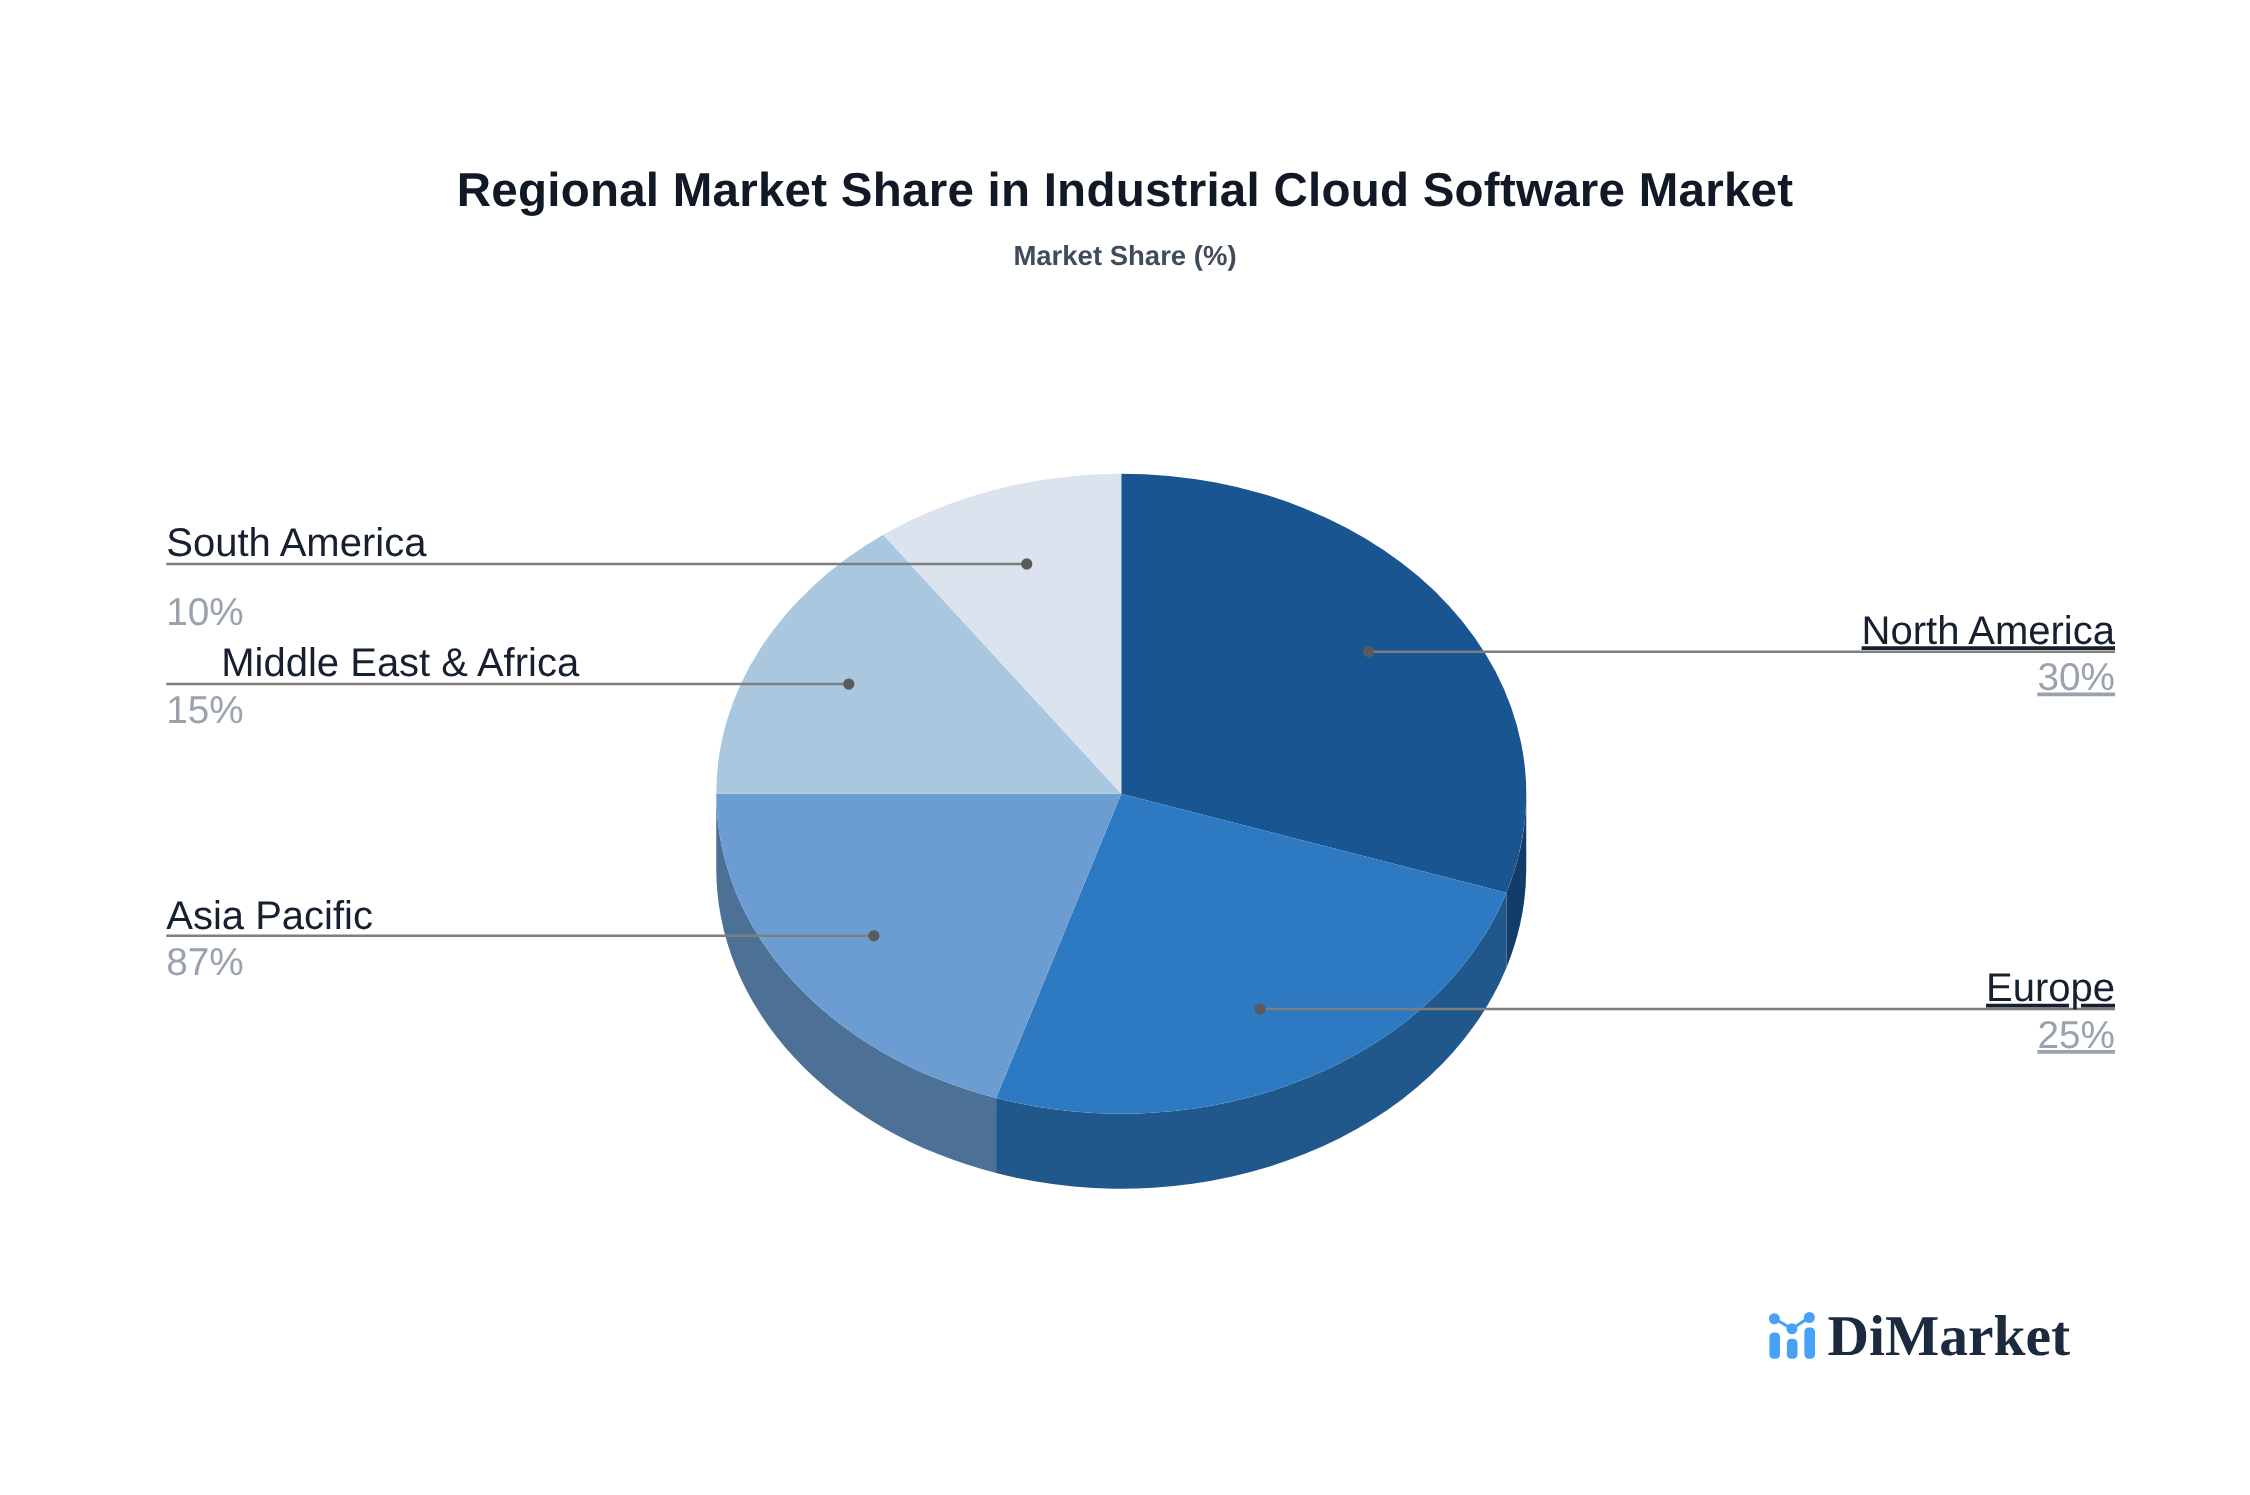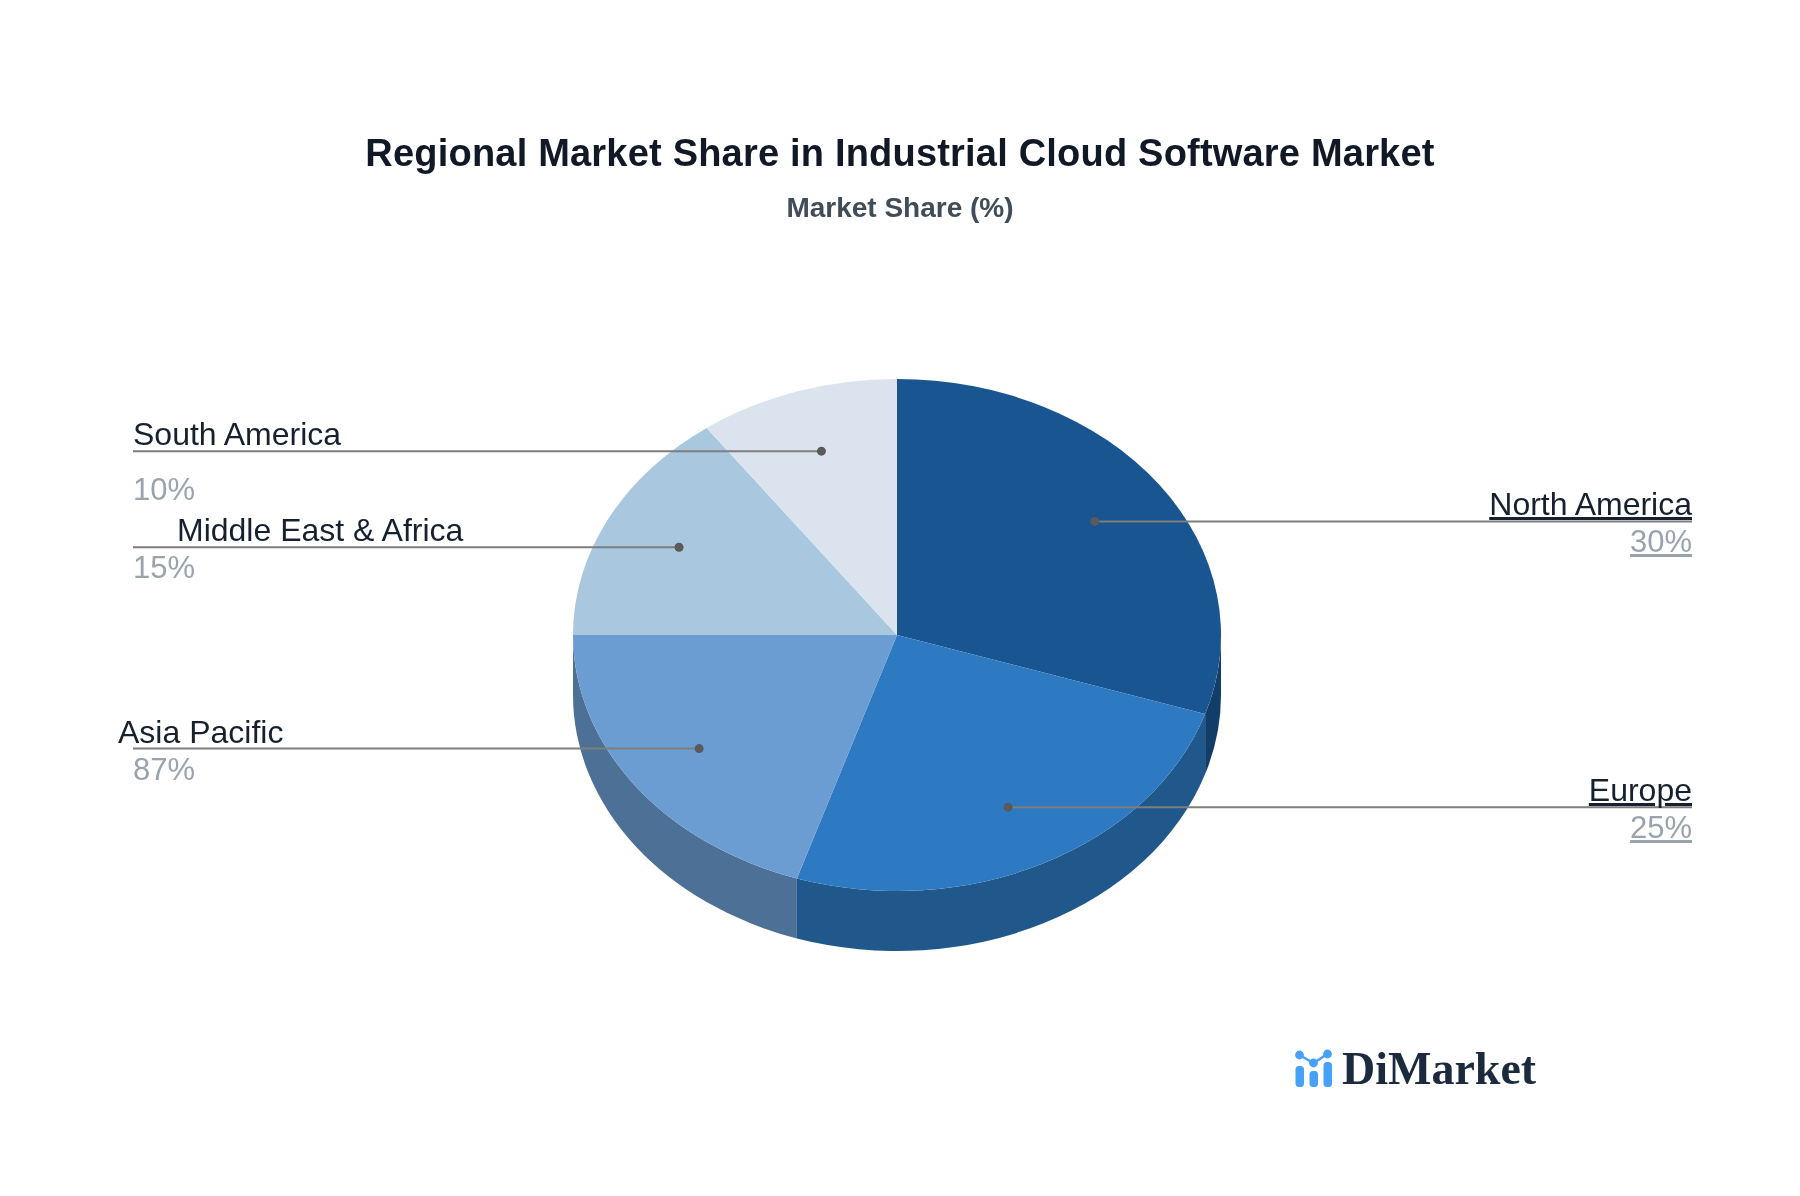--- a/index.html
+++ b/index.html
@@ -6,32 +6,32 @@
   .page{
     position:relative;width:1800px;height:1196px;background:#ffffff;
     overflow:hidden;font-family:"Liberation Sans", sans-serif;
   }
   .chart-title{
     position:absolute;top:132px;left:0;right:0;text-align:center;
     font-size:38px;font-weight:700;color:#111826;letter-spacing:0.2px;
   }
   .chart-subtitle{
     position:absolute;top:192px;left:0;right:0;text-align:center;
-    font-size:28px;font-weight:700;color:#414c59;
+    font-size:22px;font-weight:700;color:#414c59;
   }
   .stage{position:absolute;inset:0;}
   svg.layer{position:absolute;left:0;top:0;}
   .callout-name{
     position:absolute;font-size:32px;color:#16202e;line-height:1;white-space:nowrap;
   }
   .callout-pct{
     position:absolute;font-size:31px;color:#9aa3ad;line-height:1;white-space:nowrap;
   }
   .align-right{text-decoration:underline;}
-  .logo{position:absolute;left:1288px;top:1030px;width:330px;height:80px;}
+  .logo{position:absolute;left:1408px;top:1030px;width:330px;height:80px;}
   .logo-text{
     position:absolute;left:54px;top:16px;
     font-family:"Liberation Serif", serif;font-weight:700;
     font-size:46px;line-height:1;color:#1c2a3e;white-space:nowrap;
   }
 </style>
 </head>
 <body>
 
 <div class="page">
@@ -60,21 +60,21 @@
         <line x1="821.4082628360003" y1="451.1797965304727" x2="133" y2="451.1797965304727" stroke="#7e7e7e" stroke-width="2"></line>
         <circle cx="821.4082628360003" cy="451.1797965304727" r="4.5" fill="#5a5a5a"></circle>
       </svg>
 
     <div class="callout-name align-right" id="name-0" style="top: 488.393px; right: 108px;">North America</div>
     <div class="callout-pct align-right" id="pct-0" style="top: 526.393px; right: 108px;">30%</div>
 
     <div class="callout-name align-right" id="name-1" style="top: 774.214px; right: 108px;">Europe</div>
     <div class="callout-pct align-right" id="pct-1" style="top: 812.214px; right: 108px;">25%</div>
 
-    <div class="callout-name" id="name-2" style="top: 715.607px; left: 118px;">Asia Pacific</div>
+    <div class="callout-name" id="name-2" style="top: 715.607px; left: 133px;">Asia Pacific</div>
     <div class="callout-pct" id="pct-2" style="top: 753.607px; left: 133px;">87%</div>
 
     <div class="callout-name" id="name-3" style="top: 514.253px; left: 133px; margin-left: 44px;">Middle East &amp; Africa</div>
     <div class="callout-pct" id="pct-3" style="top: 552.253px; left: 133px;">15%</div>
 
     <div class="callout-name" id="name-4" style="top: 418.18px; left: 133px;">South America</div>
     <div class="callout-pct" id="pct-4" style="top: 474px; left: 133px;">10%</div>
   </div>
 
   <div class="logo">

